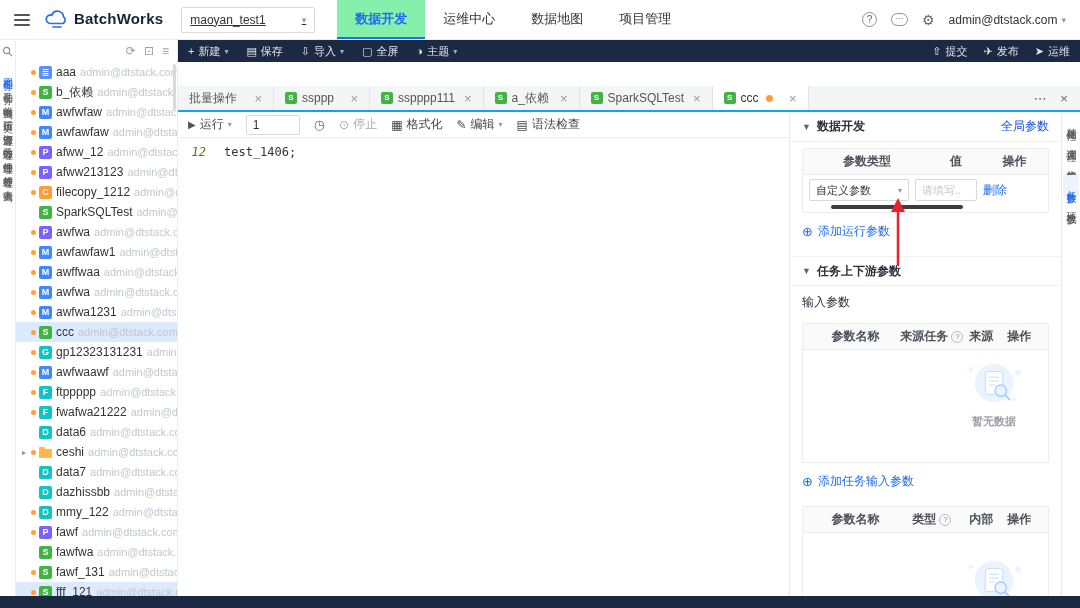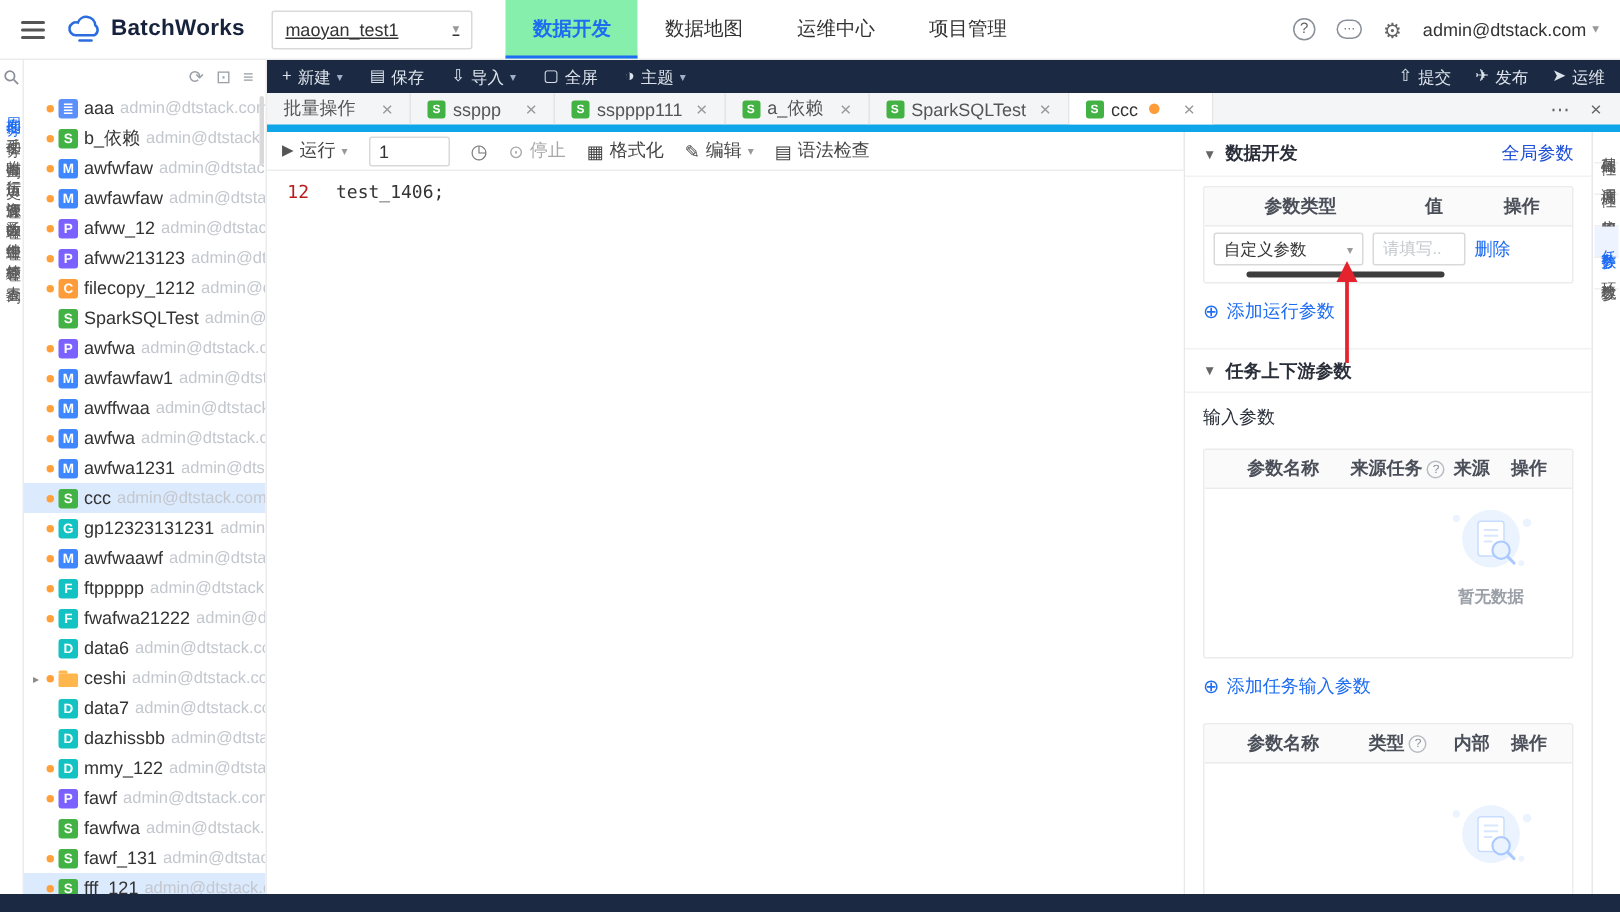--- a/index.html
+++ b/index.html
@@ -49,21 +49,21 @@
   
   .main{position:absolute;top:40px;left:178px;right:0;bottom:12px;display:flex;flex-direction:column;min-width:0;}
   .dark-toolbar{height:22px;background:#1B2A42;display:flex;align-items:center;padding:0 10px;color:#DDE3EC;font-size:11px;flex:none;}
   .dt-left{display:flex;gap:18px;align-items:center;}
   .dt-right{margin-left:auto;display:flex;gap:16px;align-items:center;}
   .dt-item{display:flex;align-items:center;gap:4px;cursor:pointer;white-space:nowrap;}
   .dt-item .ic{font-size:11px;line-height:1;}
   .dt-caret{font-size:8px;color:#9FB0C9;}
 
   
-  .tab-bar{height:26px;background:#F4F5F7;border-bottom:5px solid #0ea5e9;display:flex;align-items:stretch;flex:none;min-width:0;}
+  .tab-bar{height:26px;background:#F4F5F7;border-bottom:2px solid #0ea5e9;display:flex;align-items:stretch;flex:none;min-width:0;margin-top:24px;}
   .tabs-wrap{display:flex;min-width:0;overflow:hidden;}
   .tab{display:flex;align-items:center;gap:5px;padding:0 11px;border-right:1px solid #E4E4E4;color:#555;cursor:pointer;flex:none;min-width:96px;font-size:12px;}
   .tab.active{background:#fff;color:#333;}
   .sbadge{width:12px;height:12px;background:#43B244;color:#fff;border-radius:2px;font-size:8px;font-weight:bold;line-height:12px;text-align:center;flex:none;}
   .tlabel{overflow:hidden;white-space:nowrap;}
   .dirty{width:7px;height:7px;border-radius:50%;background:#FF9C3A;flex:none;margin-left:2px;}
   .tclose{color:#999;font-size:13px;margin-left:auto;padding-left:4px;line-height:1;}
   .tab-controls{margin-left:auto;display:flex;align-items:center;padding-right:4px;color:#666;}
   .tab-ctrl{width:24px;text-align:center;cursor:pointer;font-size:13px;line-height:1;}
 
@@ -71,21 +71,21 @@
   .content-row{flex:1;display:flex;min-height:0;}
   .editor-col{flex:1;display:flex;flex-direction:column;min-width:0;border-right:1px solid #E8E8E8;background:#fff;}
   .editor-toolbar{height:26px;border-bottom:1px solid #EDEDED;display:flex;align-items:center;gap:14px;padding:0 10px;color:#444;flex:none;font-size:12px;}
   .etb-item{display:flex;align-items:center;gap:4px;cursor:pointer;white-space:nowrap;}
   .etb-item.disabled{color:#A8A8A8;}
   .etb-ic{color:#777;cursor:pointer;font-size:13px;line-height:1;}
   .caret{font-size:8px;color:#999;}
   .run-ic{font-size:10px;color:#555;}
   .run-count{width:54px;height:20px;border:1px solid #D9D9D9;border-radius:2px;padding:0 6px;font-size:12px;color:#333;outline:none;}
   .editor-body{flex:1;display:flex;font-family:"DejaVu Sans Mono","Liberation Mono",monospace;font-size:12px;overflow:hidden;background:#fff;}
-  .gutter{width:38px;text-align:right;padding:7px 10px 0 0;color:#b91c1c;flex:none;}
+  .gutter{width:38px;text-align:right;padding:7px 10px 0 0;color:#4d7c0f;flex:none;font-style:italic;}
   .code{padding:7px 0 0 8px;color:#333;}
 
   
   .right-panel{width:272px;background:#fff;position:relative;display:flex;flex-direction:column;border-right:1px solid #E8E8E8;overflow:hidden;flex:none;}
   .sec-head{height:30px;display:flex;align-items:center;padding:0 12px;font-weight:bold;color:#2A2F3A;gap:6px;border-bottom:1px solid #F2F2F2;flex:none;font-size:12px;}
   .sec-head.sec2{border-top:1px solid #F2F2F2;margin-top:6px;}
   .sec-caret{font-size:9px;color:#666;}
   .sec-link{margin-left:auto;color:#1d4ed8;font-weight:normal;cursor:pointer;}
   .ptable{margin:6px 12px 0;border:1px solid #ECECEC;border-radius:2px;flex:none;overflow:hidden;}
   .pthead{display:flex;background:#FAFAFA;border-bottom:1px solid #ECECEC;height:26px;align-items:center;padding:0 8px;color:#4A4F59;}
@@ -140,22 +140,22 @@
         <path d="M9 17 h8" stroke="#2B6CDE" stroke-width="1.7" stroke-linecap="round"></path>
       </svg>
       <span class="logo-text">BatchWorks</span>
     </div>
     <div class="proj-select">
       <span>maoyan_test1</span>
       <span class="sel-caret">▾</span>
     </div>
     <nav class="nav">
         <div class="nav-item active">数据开发</div>
+        <div class="nav-item">运维中心</div>
         <div class="nav-item">数据地图</div>
-        <div class="nav-item">运维中心</div>
         <div class="nav-item">项目管理</div>
       </nav>
     <div class="header-right">
       <span class="circle-q">?</span>
       <span class="msg">···</span>
       <span class="gear">⚙</span>
       <span class="user">
         <span>admin@dtstack.com</span>
         <span class="sel-caret">▾</span>
       </span>

